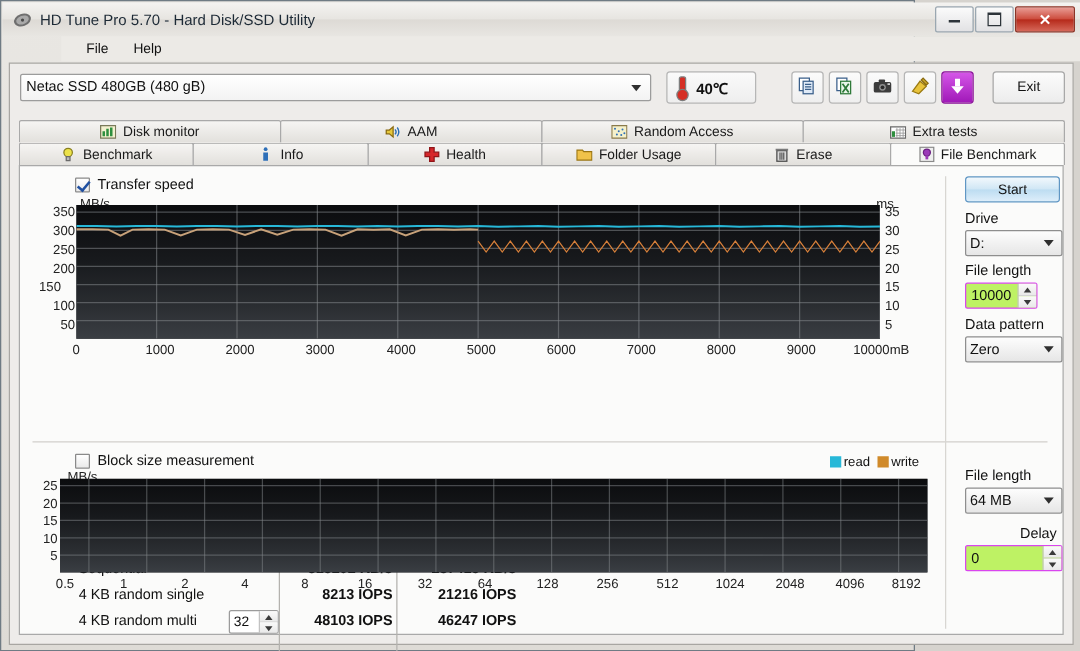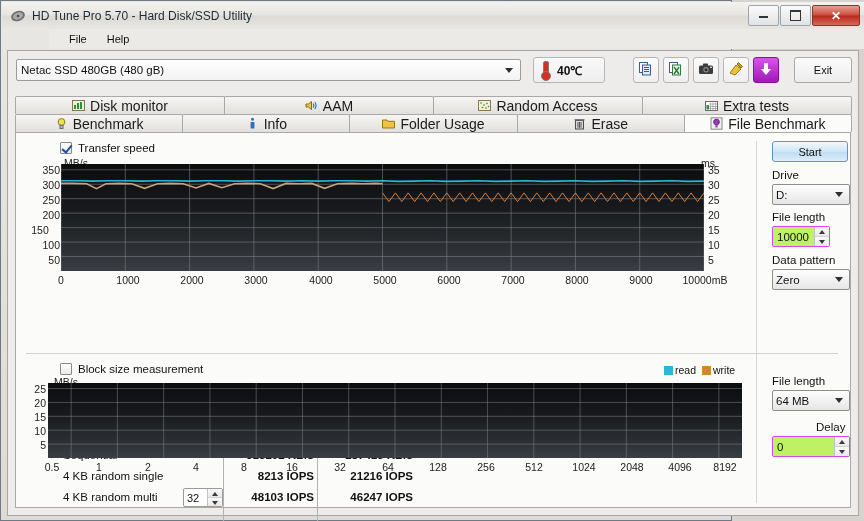--- a/index.html
+++ b/index.html
@@ -98,21 +98,21 @@
   }
 
   
   .tabrow{position:absolute;left:7px;height:18px;display:flex;}
   .tabrow.row1{top:45px;width:836px;}
   .tabrow.row2{top:63px;width:836px;}
   .tab{
     flex:1;height:18px;border:1px solid #a9a9a9;border-bottom:none;
     background:linear-gradient(#f6f5f3,#e2e0dc);
     display:flex;align-items:center;justify-content:center;gap:5px;
-    font-size:14px;color:#1a1a1a;box-sizing:border-box;margin-right:-1px;
+    font-size:11px;color:#1a1a1a;box-sizing:border-box;margin-right:-1px;
     border-radius:2px 2px 0 0;
   }
   .tab.active{
     background:#fbfbfa;border-color:#a9a9a9;
     position:relative;z-index:5;
   }
   .tabicon{width:13px;height:13px;display:inline-block;position:relative;flex:0 0 auto;}
 
   
   .panel{
@@ -363,20 +363,28 @@
         <span>Benchmark</span>
       </div>
       <div class="tab">
         <span class="tabicon">
           <svg width="13" height="13" viewBox="0 0 13 13">
               <circle cx="6.5" cy="2.3" r="1.5" fill="#2e6fb8"></circle>
               <path d="M4.6 5 L8.4 5 L8.4 11.5 L4.6 11.5 Z" fill="#2e6fb8"></path>
             </svg>
         </span>
         <span>Info</span>
+      </div>
+      <div class="tab">
+        <span class="tabicon">
+          <svg width="13" height="13" viewBox="0 0 13 13">
+              <path d="M4.7 1 L8.3 1 L8.3 4.7 L12 4.7 L12 8.3 L8.3 8.3 L8.3 12 L4.7 12 L4.7 8.3 L1 8.3 L1 4.7 L4.7 4.7 Z" fill="#d6262a" stroke="#901518"></path>
+            </svg>
+        </span>
+        <span>Health</span>
       </div>
       <div class="tab">
         <span class="tabicon">
           <svg width="13" height="13" viewBox="0 0 13 13">
               <path d="M0.5 3 L5 3 L6 4.3 L12.5 4.3 L12.5 11 L0.5 11 Z" fill="#f0c24a" stroke="#9a7512"></path>
             </svg>
         </span>
         <span>Folder Usage</span>
       </div>
       <div class="tab">

